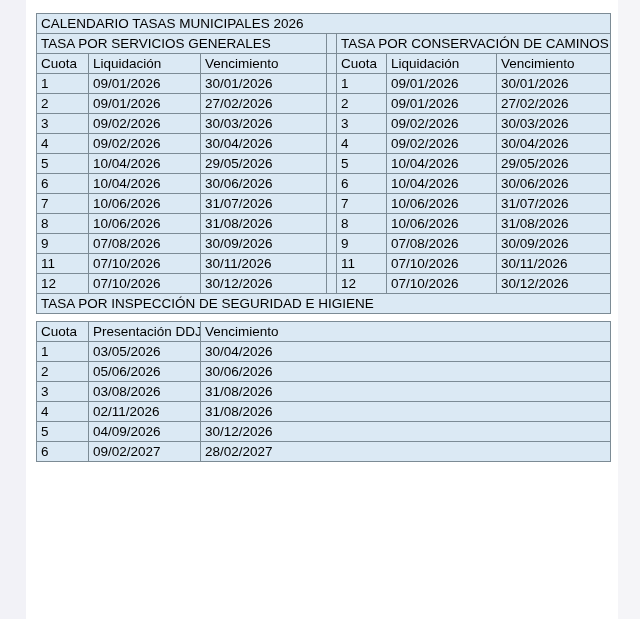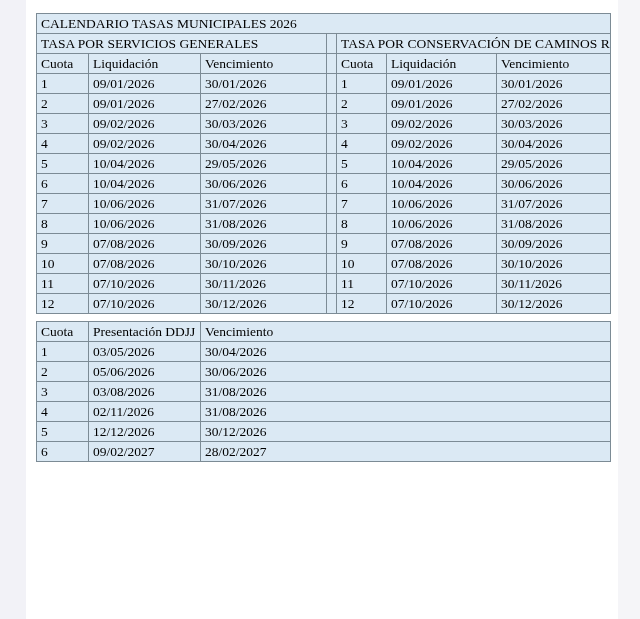--- a/index.html
+++ b/index.html
@@ -32,21 +32,20 @@
     right: 0; top: 0;
     width: 22px; height: 619px;
     background: #f5f5f8;
   }
 
   #sheet {
     position: absolute;
     left: 36px;
     top: 13px;
     width: 464px;
-    font-family: Liberation Serif, serif;
   }
 
   table.grid {
     border-collapse: collapse;
     table-layout: fixed;
     width: 100%;
   }
   table.grid td, table.grid th {
     border: 1px solid #7c8b95;
     padding: 1px 4px;
@@ -230,47 +229,41 @@
         <tr>
           <td class="data">9</td>
           <td class="data">07/08/2026</td>
           <td class="data">30/09/2026</td>
           <td class="gap-blank"></td>
           <td class="data">9</td>
           <td class="data">07/08/2026</td>
           <td class="data">30/09/2026</td>
         </tr>
         <tr>
-          <td class="data">10</td>
-          <td class="data">07/08/2026</td>
-          <td class="data">30/10/2026</td>
-          <td class="gap-blank"></td>
-          <td class="data">10</td>
-          <td class="data">07/08/2026</td>
-          <td class="data">30/10/2026</td>
-        </tr>
-        <tr>
           <td class="data">11</td>
           <td class="data">07/10/2026</td>
           <td class="data">30/11/2026</td>
           <td class="gap-blank"></td>
           <td class="data">11</td>
           <td class="data">07/10/2026</td>
           <td class="data">30/11/2026</td>
         </tr>
         <tr>
           <td class="data">12</td>
           <td class="data">07/10/2026</td>
           <td class="data">30/12/2026</td>
           <td class="gap-blank"></td>
           <td class="data">12</td>
           <td class="data">07/10/2026</td>
           <td class="data">30/12/2026</td>
         </tr>
 
+        <tr>
+          <td class="banner-cell" colspan="7">TASA POR INSPECCIÓN DE SEGURIDAD E HIGIENE</td>
+        </tr>
 
         <tr>
           <td class="nb" colspan="7" style="height:8px"></td>
         </tr>
 
         <tr>
           <th class="head-tall">Cuota</th>
           <th class="head-tall">Presentación DDJJ</th>
           <th class="head-tall" colspan="5">Vencimiento</th>
         </tr>
@@ -290,21 +283,21 @@
           <td class="data">03/08/2026</td>
           <td class="data" colspan="5">31/08/2026</td>
         </tr>
         <tr>
           <td class="data">4</td>
           <td class="data">02/11/2026</td>
           <td class="data" colspan="5">31/08/2026</td>
         </tr>
         <tr>
           <td class="data">5</td>
-          <td class="data">12/12/2026</td>
+          <td class="data">04/09/2026</td>
           <td class="data" colspan="5">30/12/2026</td>
         </tr>
         <tr>
           <td class="data">6</td>
           <td class="data">09/02/2027</td>
           <td class="data" colspan="5">28/02/2027</td>
         </tr>
       </tbody>
     </table>
   </div>

